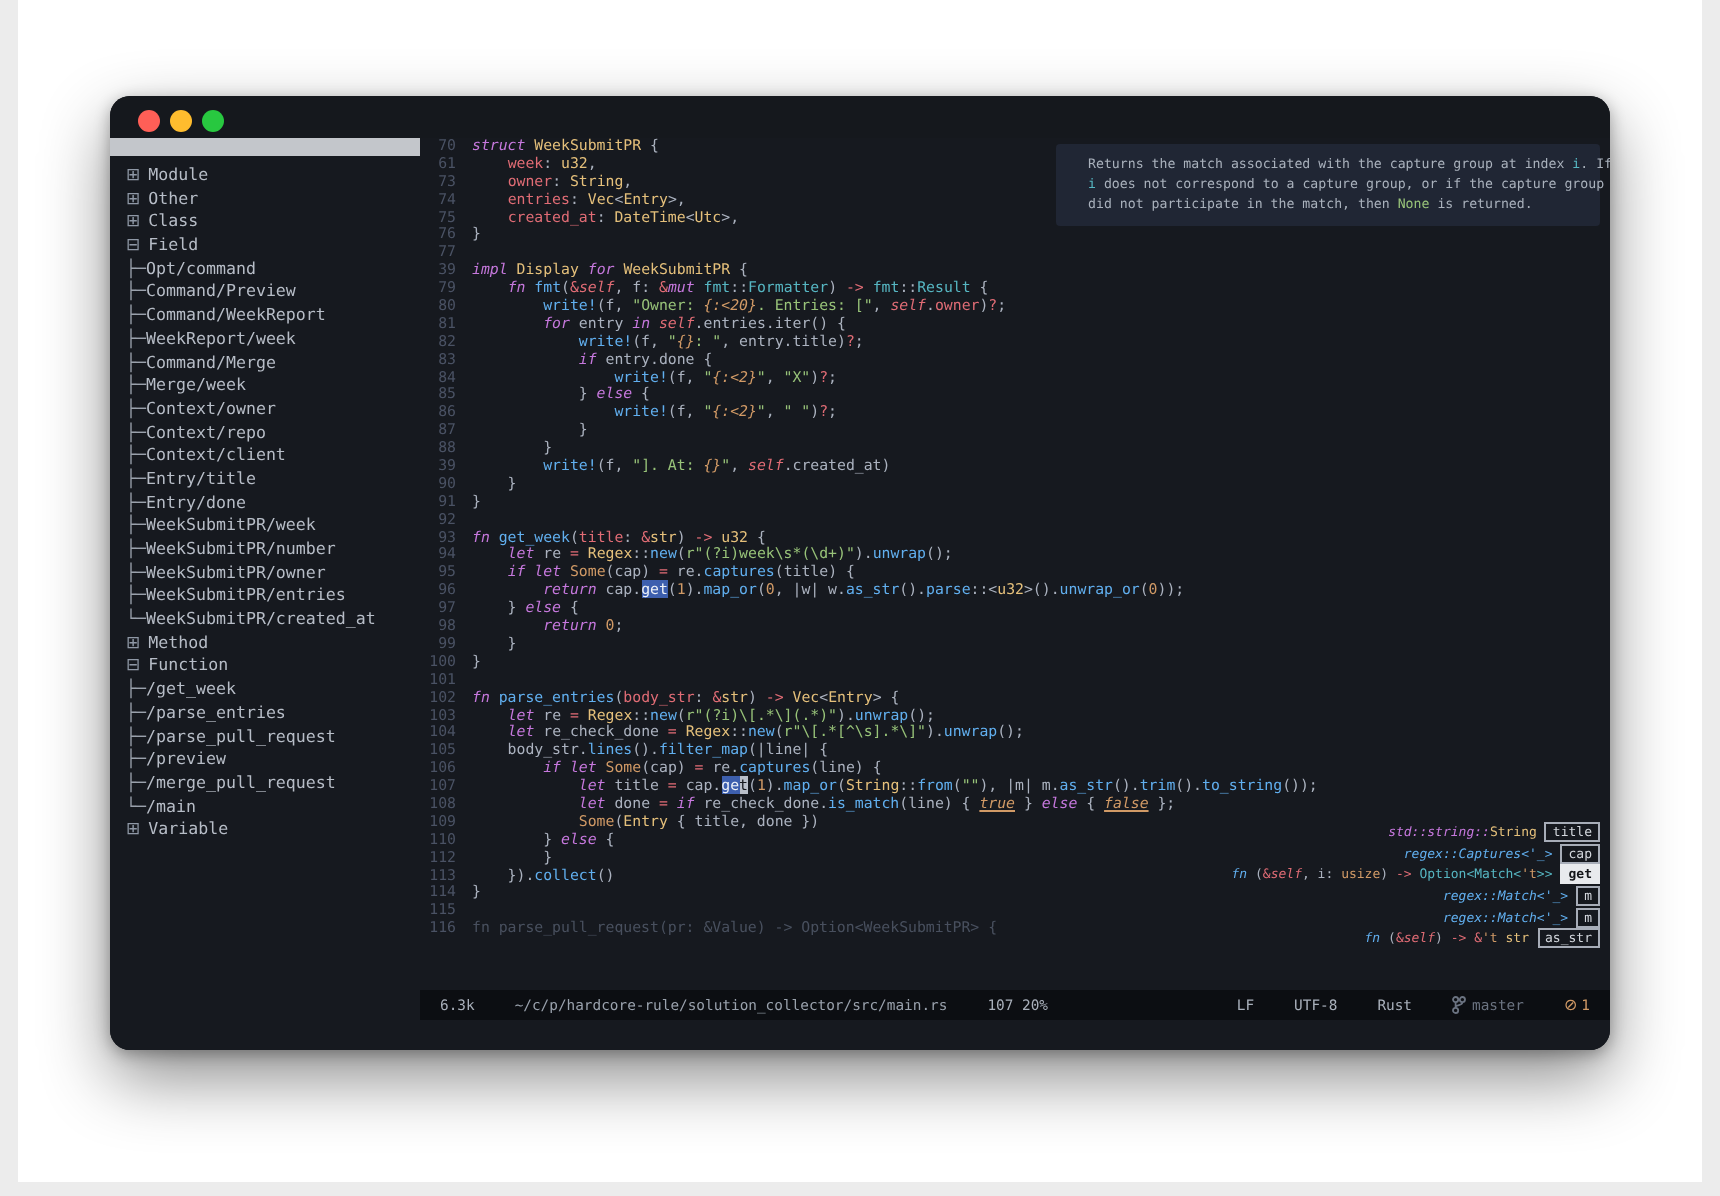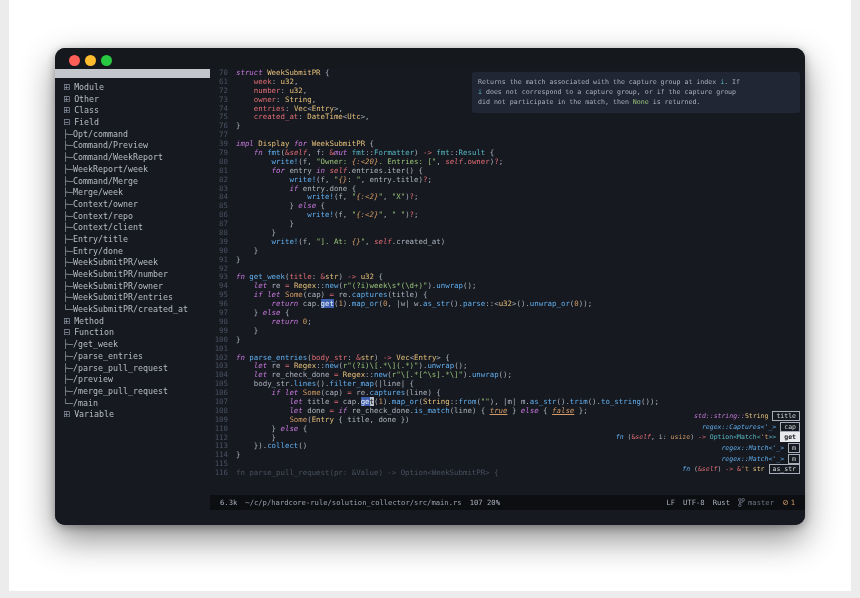--- a/index.html
+++ b/index.html
@@ -56,41 +56,41 @@
   .t-boolv { color:#d19a66; font-style:italic;text-decoration:underline; }
   .t-fmt { color:#d19a66; font-style:italic; }
   .t-lt  { color:#d19a66; }
   .t-ns  { color:#c678dd; font-style:italic; }
   .t-kwi { color:#61afef; font-style:italic; }
   .t-hl  { background:#3d5fae; color:#eef2f8; }
   .t-cur { background:#b9bfc9; color:#15181d; }
   .t-dim { color:#596273; opacity:.75; }
 
   
-  #popup { position:absolute; right:5px; top:3px; width:328px; background:#202634;
-           border-radius:2px; padding:5px 6px; }
+  #popup { position:absolute; right:5px; top:3px; width:272px; background:#202634;
+           border-radius:2px; padding:5px 16px; }
   .popup-line { font-size:6.6px; line-height:10.2px; white-space:pre; color:#a9b1bc; }
   .t-doc { color:#a9b1bc; }
   .t-code { color:#56b6c2; }
   .t-none { color:#98c379; }
 
   
   #hints { position:absolute; right:5px; top:342px; }
   .hint-row { display:flex; justify-content:flex-end; align-items:center; height:10.6px; gap:4px; }
   .hint-text { font-size:6.5px; white-space:pre; }
   .hint-tag { border:1px solid #a7adb8; color:#d3d7dd; font-size:6.5px; line-height:8px;
               padding:0 3px; white-space:pre; }
   .hint-tag.active { background:#e8eaed; color:#14161a; border-color:#e8eaed; font-weight:bold; }
 
   
   #statusline { height:15px; flex:0 0 15px; display:flex; font-size:7.2px; }
   #status-left { width:155px; flex:0 0 155px; background:#262a31; color:#6b7381;
                  line-height:15px; padding-left:23px; white-space:pre;margin-top:48px; }
   #status-main { flex:1 1 auto; background:#0c0e12; display:flex; align-items:center;
-                 color:#a9b0bb; padding:0 10px; gap:8px; white-space:pre; }
+                 color:#a9b0bb; padding:0 10px; gap:20px; white-space:pre; }
   #status-path { color:#9aa2ad; }
   #status-spacer { flex:1 1 auto; }
   .status-item { color:#a9b0bb; }
   #status-branch { color:#6b7381; display:flex; align-items:center; gap:3px; }
   #status-diag { color:#d19a66; display:flex; align-items:center; gap:2px; }
   #diag-icon { font-family:"DejaVu Sans", sans-serif; font-size:8px; }
 
   
   #cmdline { height:15px; flex:0 0 15px; background:#16191f; line-height:15px;
              padding-left:8px; font-size:7.8px; white-space:pre; }
@@ -143,21 +143,20 @@
           <div class="sb-row"><span class="sb-pre">├─</span><span>/merge_pull_request</span></div>
           <div class="sb-row"><span class="sb-pre">└─</span><span>/main</span></div>
           <div class="sb-row"><span class="sb-icon">⊞</span><span>Variable</span></div>
         </div>
     </div>
 
     <div id="code-area">
       <div id="code-lines">
           <div class="code-line"><span class="ln">70</span><span class="ct"><span class="t-kw">struct</span><span class="t-pn"> </span><span class="t-ty">WeekSubmitPR</span><span class="t-pn"> {</span></span></div>
           <div class="code-line"><span class="ln">61</span><span class="ct"><span class="t-pn">    </span><span class="t-fld">week</span><span class="t-pn">: </span><span class="t-ty">u32</span><span class="t-pn">,</span></span></div>
-          <div class="code-line"><span class="ln">72</span><span class="ct"><span class="t-pn">    </span><span class="t-fld">number</span><span class="t-pn">: </span><span class="t-ty">u32</span><span class="t-pn">,</span></span></div>
           <div class="code-line"><span class="ln">73</span><span class="ct"><span class="t-pn">    </span><span class="t-fld">owner</span><span class="t-pn">: </span><span class="t-ty">String</span><span class="t-pn">,</span></span></div>
           <div class="code-line"><span class="ln">74</span><span class="ct"><span class="t-pn">    </span><span class="t-fld">entries</span><span class="t-pn">: </span><span class="t-ty">Vec</span><span class="t-pn">&lt;</span><span class="t-ty">Entry</span><span class="t-pn">&gt;,</span></span></div>
           <div class="code-line"><span class="ln">75</span><span class="ct"><span class="t-pn">    </span><span class="t-fld">created_at</span><span class="t-pn">: </span><span class="t-ty">DateTime</span><span class="t-pn">&lt;</span><span class="t-ty">Utc</span><span class="t-pn">&gt;,</span></span></div>
           <div class="code-line"><span class="ln">76</span><span class="ct"><span class="t-pn">}</span></span></div>
           <div class="code-line"><span class="ln">77</span><span class="ct"></span></div>
           <div class="code-line"><span class="ln">39</span><span class="ct"><span class="t-kw">impl</span><span class="t-pn"> </span><span class="t-ty">Display</span><span class="t-pn"> </span><span class="t-kw">for</span><span class="t-pn"> </span><span class="t-ty">WeekSubmitPR</span><span class="t-pn"> {</span></span></div>
           <div class="code-line"><span class="ln">79</span><span class="ct"><span class="t-pn">    </span><span class="t-kw">fn</span><span class="t-pn"> </span><span class="t-fnc">fmt</span><span class="t-pn">(</span><span class="t-op">&amp;</span><span class="t-slf">self</span><span class="t-pn">, f: </span><span class="t-op">&amp;</span><span class="t-kw">mut</span><span class="t-pn"> </span><span class="t-cy">fmt</span><span class="t-pn">::</span><span class="t-cy">Formatter</span><span class="t-pn">) </span><span class="t-op">-&gt;</span><span class="t-pn"> </span><span class="t-cy">fmt</span><span class="t-pn">::</span><span class="t-cy">Result</span><span class="t-pn"> {</span></span></div>
           <div class="code-line"><span class="ln">80</span><span class="ct"><span class="t-pn">        </span><span class="t-mac">write!</span><span class="t-pn">(f, </span><span class="t-str">"Owner: </span><span class="t-fmt">{:&lt;20}</span><span class="t-str">. Entries: ["</span><span class="t-pn">, </span><span class="t-slf">self</span><span class="t-pn">.</span><span class="t-fld">owner</span><span class="t-pn">)</span><span class="t-op">?</span><span class="t-pn">;</span></span></div>
           <div class="code-line"><span class="ln">81</span><span class="ct"><span class="t-pn">        </span><span class="t-kw">for</span><span class="t-pn"> entry </span><span class="t-kw">in</span><span class="t-pn"> </span><span class="t-slf">self</span><span class="t-pn">.entries.iter() {</span></span></div>
           <div class="code-line"><span class="ln">82</span><span class="ct"><span class="t-pn">            </span><span class="t-mac">write!</span><span class="t-pn">(f, </span><span class="t-str">"</span><span class="t-fmt">{}</span><span class="t-str">: "</span><span class="t-pn">, entry.title)</span><span class="t-op">?</span><span class="t-pn">;</span></span></div>

